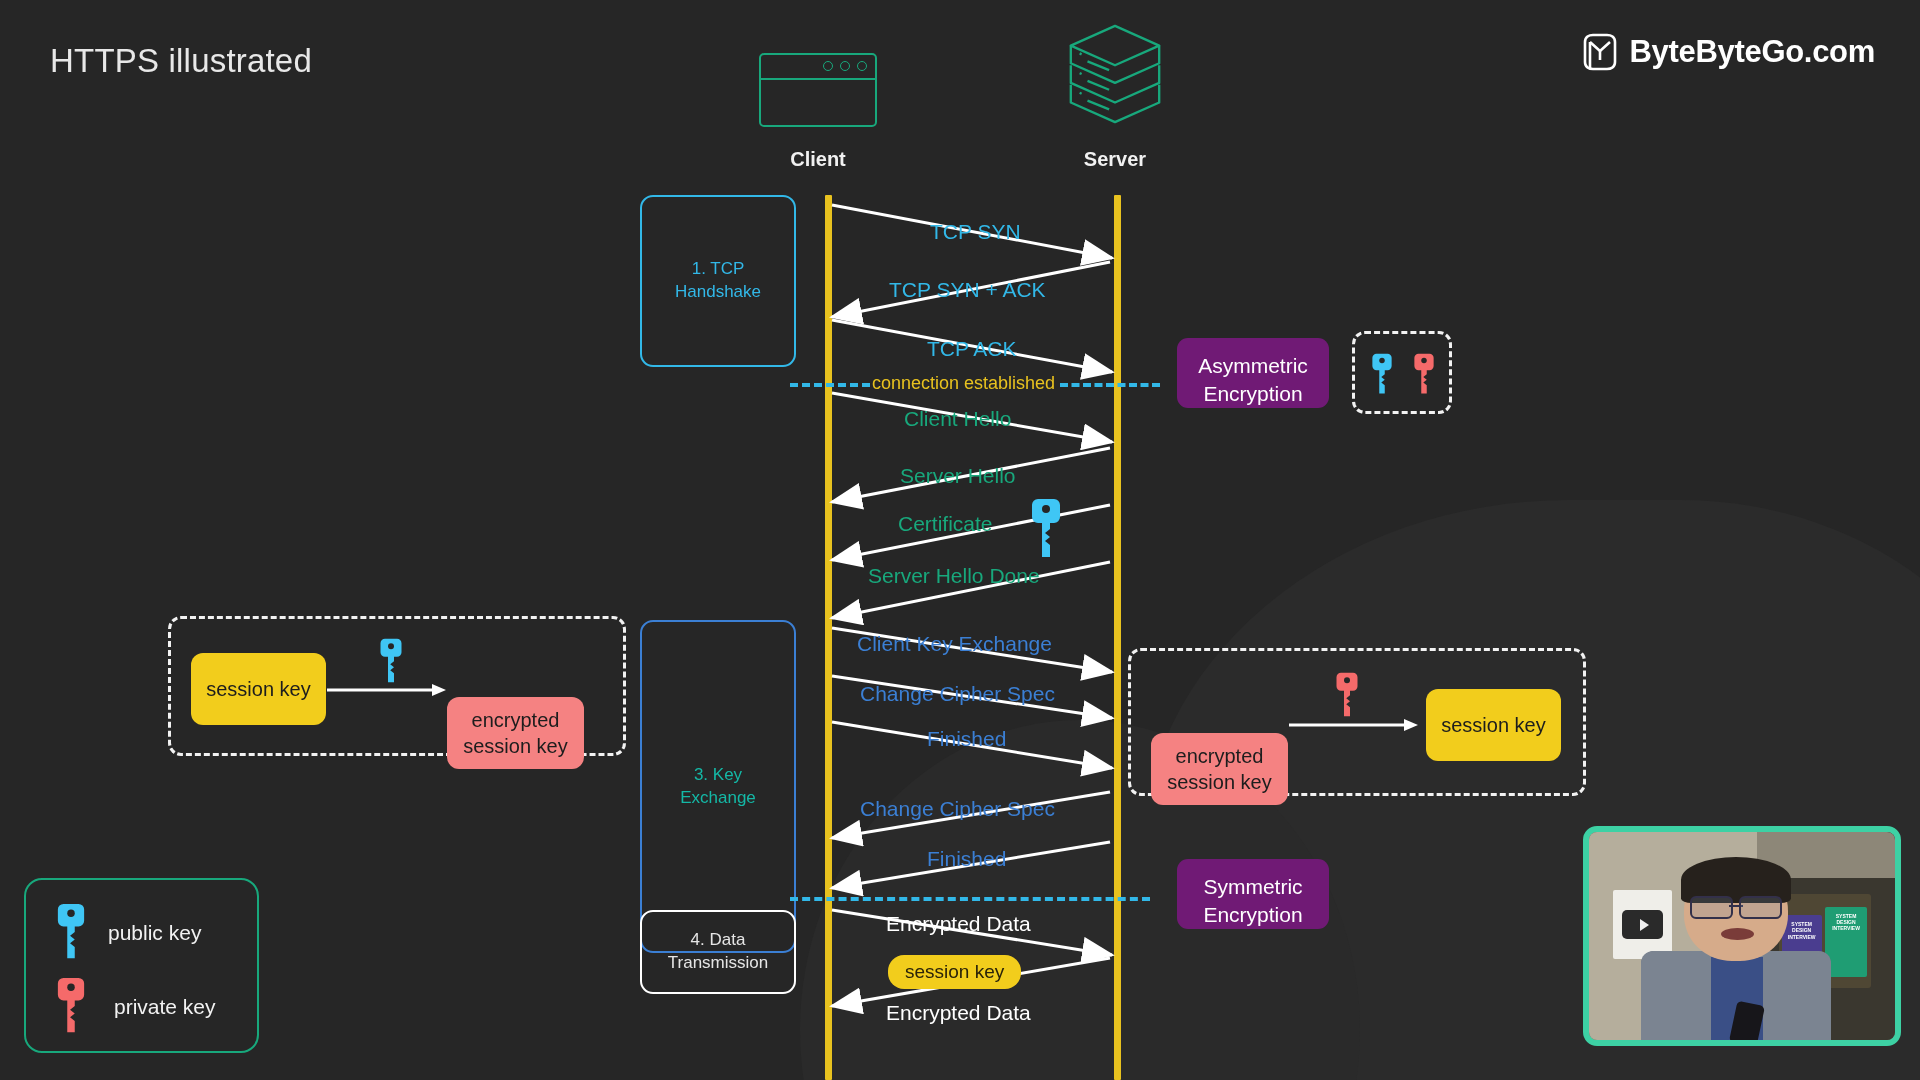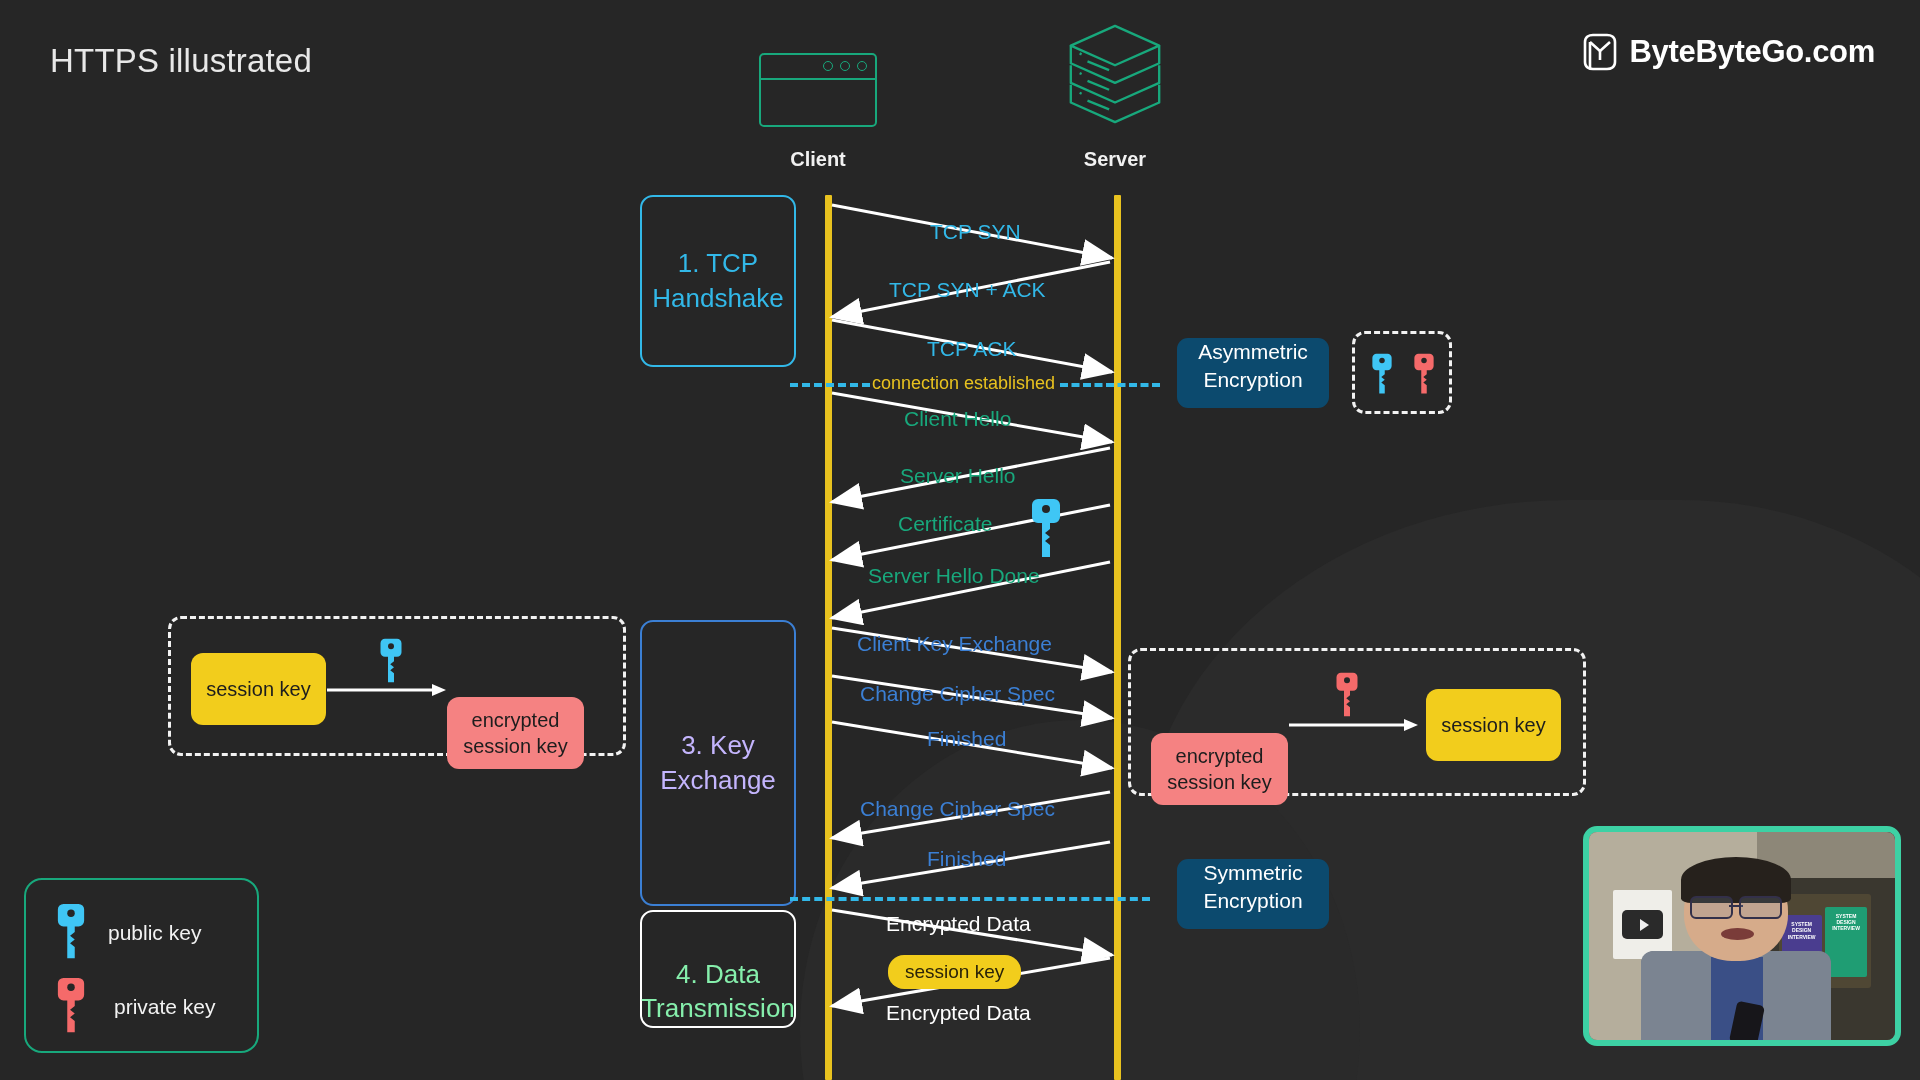--- a/index.html
+++ b/index.html
@@ -32,33 +32,33 @@
   .server-icon{position:absolute;left:1065px;top:22px;width:100px;height:110px;}
 
   
   .lifeline{position:absolute;width:7px;background:#e8c21f;border-radius:1px;}
   #client-lifeline{left:825px;top:195px;height:885px;}
   #server-lifeline{left:1114px;top:195px;height:885px;}
 
   
   .phase{position:absolute;border:2.5px solid;border-radius:13px;box-sizing:border-box;
          display:flex;align-items:center;justify-content:center;text-align:center;
-         font-size:26px;line-height:1.33;}
+         font-size:17px;line-height:1.33;}
 
   
   .msg{position:absolute;font-size:21px;white-space:nowrap;}
   .arrowsvg{position:absolute;left:0;top:0;width:1920px;height:1080px;pointer-events:none;}
 
   
   .sep{position:absolute;height:0;border-top:4px dashed #32b8e8;}
 
   
-  .chip{position:absolute;background:#0c4a6e;border-radius:11px;color:#fff;
+  .chip{position:absolute;background:#701a75;border-radius:11px;color:#fff;
         font-size:21px;line-height:1.33;text-align:center;
-        display:flex;align-items:flex-start;justify-content:center;}
+        display:flex;align-items:flex-end;justify-content:center;}
 
   
   .dbox{position:absolute;border:3px dashed #f2f2f2;border-radius:13px;box-sizing:border-box;}
 
   
   .kbox{position:absolute;border-radius:12px;display:flex;align-items:center;
         justify-content:center;text-align:center;font-size:20px;line-height:1.3;
         color:#1d1d1d;}
   .kyellow{background:#f2cd1c;}
   .kred{background:#f58282;margin-top:44px;}
@@ -193,28 +193,28 @@
   </svg>
 
   <div class="phase" style="left:640px;top:195px;width:156px;height:172px;border-color:#32b8e8;color:#32b8e8;">
     <div>
       <div>1. TCP</div>
       <div>Handshake</div>
     </div>
   </div>
 
 
-  <div class="phase" style="left:640px;top:620px;width:156px;height:286px;border-color:#3b7fd4;color:#c4b5fd;">
+  <div class="phase" style="left:640px;top:620px;width:156px;height:333px;border-color:#3b7fd4;color:#14b8a6;">
     <div>
       <div>3. Key</div>
       <div>Exchange</div>
     </div>
   </div>
 
-  <div class="phase" style="left:640px;top:910px;width:156px;height:118px;border-color:#ffffff;color:#86efac;align-items:flex-end;">
+  <div class="phase" style="left:640px;top:910px;width:156px;height:84px;border-color:#ffffff;color:#e5e5e5;">
     <div>
       <div>4. Data</div>
       <div>Transmission</div>
     </div>
   </div>
 
   <div class="sep" style="left:790px;top:383px;width:80px;"></div>
   <div class="sep" style="left:1060px;top:383px;width:100px;"></div>
   <div class="msg" style="left:872px;top:373px;color:#e8c21f;font-size:18px;">connection established</div>
 

